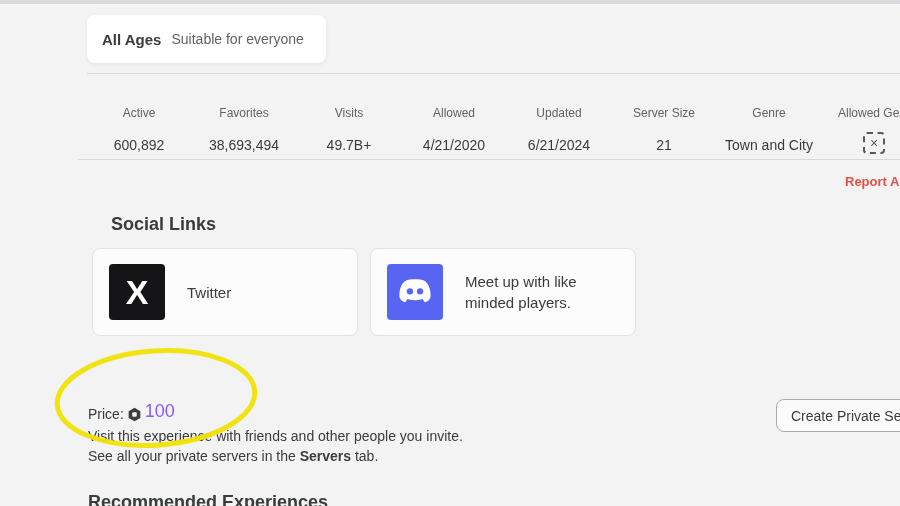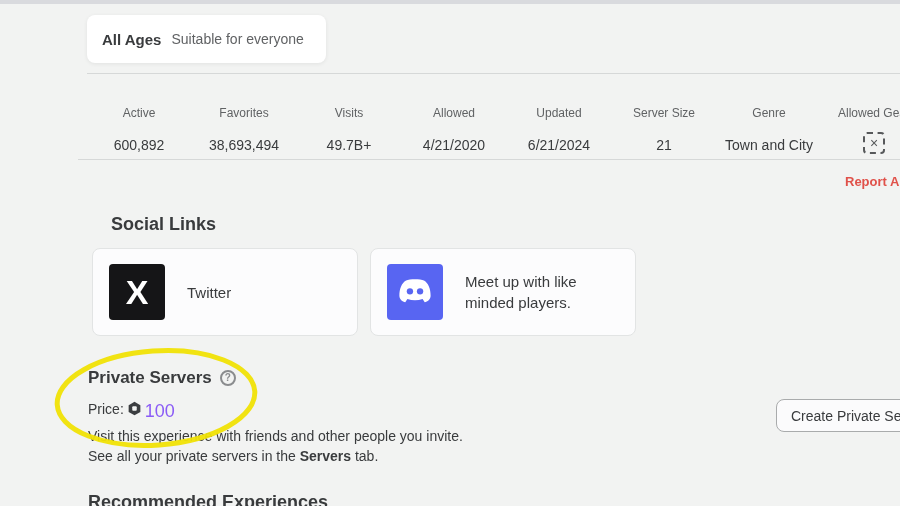--- a/index.html
+++ b/index.html
@@ -43,21 +43,21 @@
     display:flex; align-items:center; justify-content:center; }
   .x-icon { background:#151517; color:#ffffff; font-size:34px; font-weight:700; }
   .discord-icon { background:#5865f2; }
   .social-label { font-size:15px; color:#393b3d; line-height:21px; max-width:180px; }
 
   
   .ps-heading-row { position:absolute; left:88px; top:368px; display:flex; align-items:center; gap:8px; }
   .ps-heading { font-size:17px; font-weight:700; color:#393b3d; }
   .help-icon { width:16px; height:16px; border:2px solid #8a8c8e; border-radius:50%;
     color:#8a8c8e; font-size:10px; font-weight:700; line-height:12px; text-align:center; cursor:pointer; }
-  .price-row { position:absolute; left:88px; top:401px; display:flex; align-items:flex-start; gap:3px; }
+  .price-row { position:absolute; left:88px; top:401px; display:flex; align-items:flex-end; gap:3px; }
   .price-label { font-size:14px; font-weight:500; color:#393b3d; }
   .price-value { font-size:18px; font-weight:500; color:#8b5cf6; }
   .ps-desc { position:absolute; left:88px; font-size:14px; color:#393b3d; white-space:nowrap; }
   .ps-desc-1 { top:428px; }
   .ps-desc-2 { top:448px; }
   .bold { font-weight:700; }
 
   .create-btn { position:absolute; left:776px; top:399px; height:33px; padding:0 14px;
     background:#fbfbfc; border:1px solid #a9abac; border-radius:8px; font-family:"Liberation Sans",sans-serif;
     font-size:14px; color:#393b3d; white-space:nowrap; cursor:pointer; }
@@ -128,24 +128,20 @@
     <div class="social-icon discord-icon">
       <svg width="38" height="30" viewBox="0 0 36 28" aria-hidden="true">
         <path fill="#ffffff" d="M9.5 3.2 C13 1.4 23 1.4 26.5 3.2 C30.6 5.4 32.8 11.2 32.8 17.6 C32.8 20.8 29.8 23.6 27.2 23.6 L25.2 20.7 C20.5 22.2 15.5 22.2 10.8 20.7 L8.8 23.6 C6.2 23.6 3.2 20.8 3.2 17.6 C3.2 11.2 5.4 5.4 9.5 3.2 Z"></path>
         <circle cx="13.2" cy="13.4" r="3" fill="#5865f2"></circle>
         <circle cx="22.8" cy="13.4" r="3" fill="#5865f2"></circle>
       </svg>
     </div>
     <div class="social-label">Meet up with like minded players.</div>
   </div>
 
-  <div class="ps-heading-row">
-    <span class="ps-heading">Private Servers</span>
-    <span class="help-icon">?</span>
-  </div>
 
   <div class="price-row">
     <span class="price-label">Price:</span>
     <span style="display:inline-flex;">
       <svg width="15" height="15" viewBox="0 0 20 20" aria-hidden="true">
         <path fill="#3b3d40" d="M10 1 L17.8 5.5 L17.8 14.5 L10 19 L2.2 14.5 L2.2 5.5 Z"></path>
         <rect x="7" y="7" width="6" height="6" rx="1.2" fill="#f2f3f2"></rect>
       </svg>
     </span>
     <span class="price-value">100</span>

